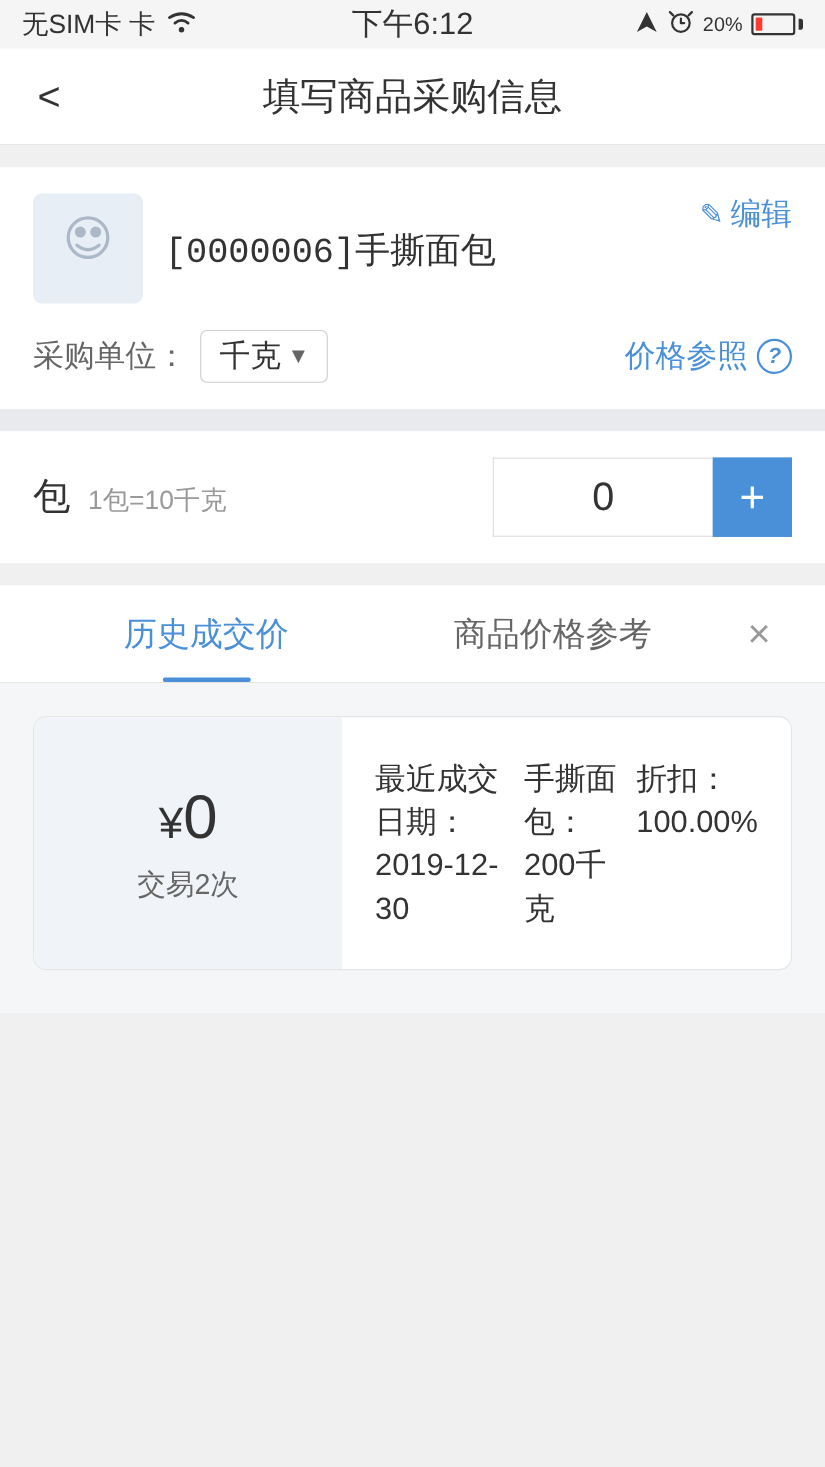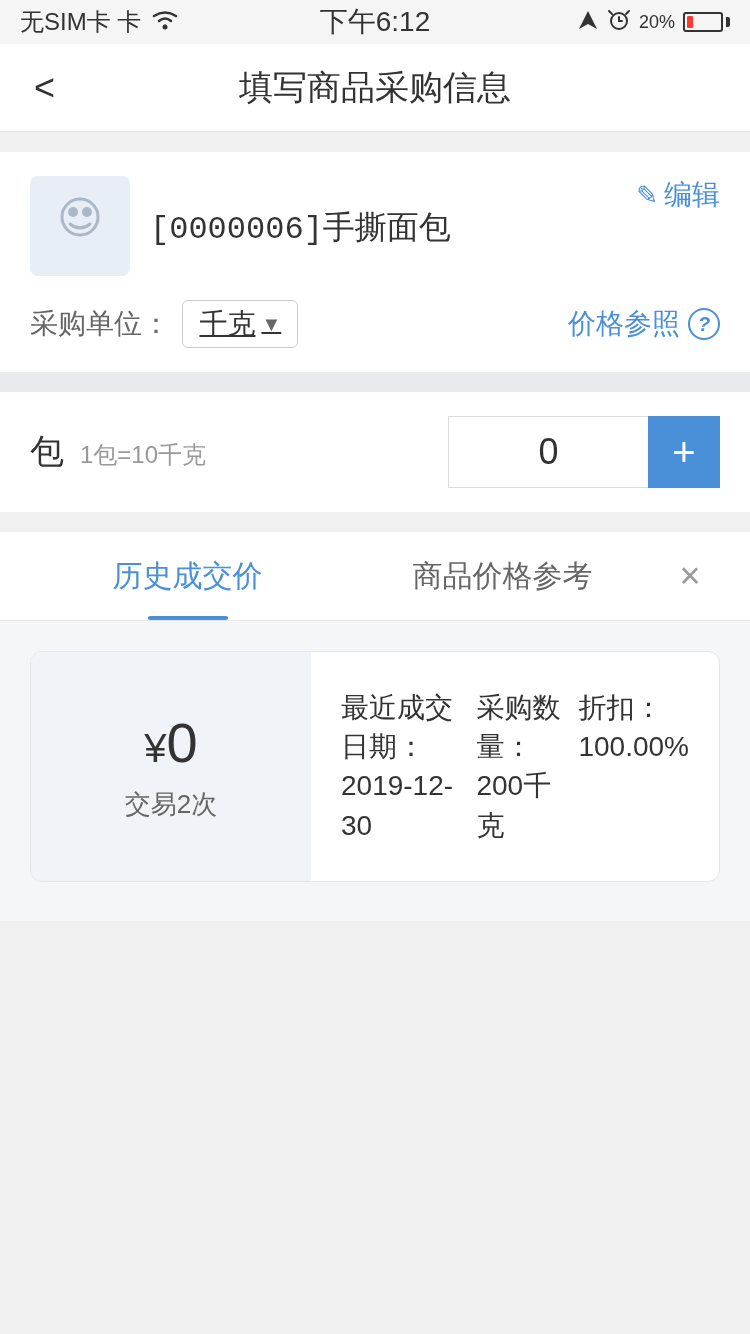--- a/index.html
+++ b/index.html
@@ -165,21 +165,20 @@
       align-items: center;
       gap: 6px;
       border: 1px solid #ccc;
       border-radius: 6px;
       padding: 4px 16px;
       font-size: 28px;
       color: #333;
       background: #fff;
       cursor: pointer;
       margin-left: 8px;
-      text-decoration: underline;
     }
     .unit-arrow {
       font-size: 20px;
       color: #666;
     }
     .price-ref {
       display: flex;
       align-items: center;
       gap: 8px;
       font-size: 28px;
@@ -471,21 +470,21 @@
         <div class="history-price">
           <span class="history-price-currency">¥</span><span>0</span>
         </div>
         <div class="history-trades">交易2次</div>
       </div>
       <div class="history-right">
         <div class="history-detail-item">
           <span class="detail-label">最近成交日期：</span><span class="detail-value">2019-12-30</span>
         </div>
         <div class="history-detail-item">
-          <span class="detail-label">采购数量：</span><span class="detail-value">200千克</span>
+          <span class="detail-label">手撕面包：</span><span class="detail-value">200千克</span>
         </div>
         <div class="history-detail-item">
           <span class="detail-label">折扣：</span><span class="detail-value">100.00%</span>
         </div>
       </div>
     </div>
   </div>
 </div>
 
 </body></html>

